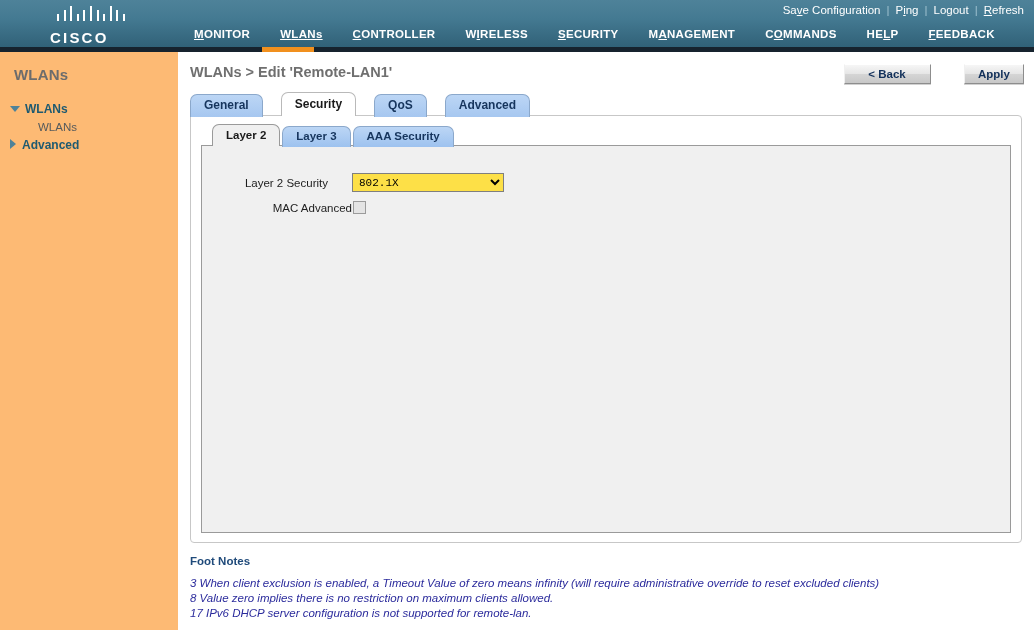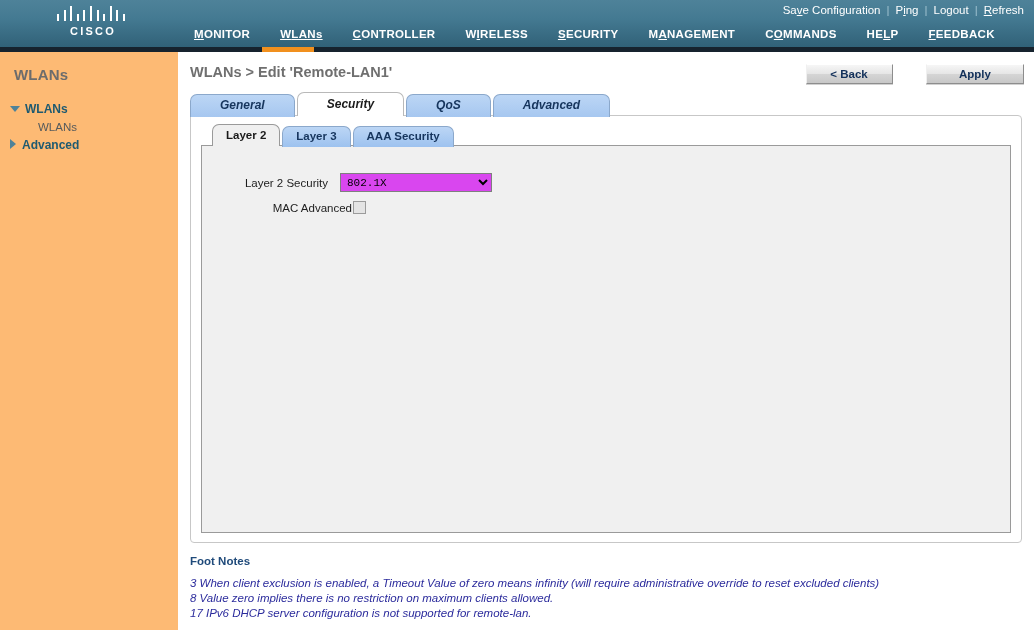--- a/index.html
+++ b/index.html
@@ -28,22 +28,22 @@
     background:#f1901e;
   }
 
   
   .logo { position:absolute; left:50px; top:6px; width:86px; height:38px; }
   .logo-bars { position:relative; height:15px; width:72px; margin:0 auto; }
   .logo-bars i {
     position:absolute; bottom:0; width:2px; background:#ffffff; display:block;
   }
   .logo-word {
-    text-align:center; color:#ffffff; font-size:11px; font-weight:bold;
-    letter-spacing:2.2px; line-height:16px; margin-top:2px;
+    text-align:left; color:#ffffff; font-size:15px; font-weight:bold;
+    letter-spacing:2.2px; line-height:16px; margin-top:9px;
     font-family:"Liberation Sans", sans-serif;
   }
 
   
   .util {
     position:absolute; right:8px; top:4px;
     font-size:11.5px; color:#ffffff; white-space:nowrap;
   }
   .util a {
     color:#ffffff; text-decoration:none; padding:0 2px;
@@ -128,35 +128,35 @@
   .btn {
     display:inline-block; font-size:11.5px; font-weight:bold; color:#12305a;
     background:linear-gradient(to bottom,#f6f6f6 0%, #e6e6e6 48%, #d5d5d5 52%, #c8c8c8 100%);
     border:1px solid #8d8d8d;
     border-top-color:#ffffff; border-left-color:#f0f0f0;
     padding:3px 0; text-align:center; cursor:pointer;
     box-shadow: 0 1px 0 rgba(0,0,0,.18);
     font-family:"Liberation Sans", sans-serif;
   }
   .btn-back { width:87px; margin-right:29px; }
-  .btn-apply { width:98px; }
+  .btn-apply { width:60px; }
 
   
   .tabs {
     position:relative; margin-left:12px; height:23px;
     font-size:12px; font-weight:bold; z-index:3;
   }
   .tab {
     display:inline-block; height:23px; line-height:21px;
-    padding:0 29px; margin-right:2px;
+    padding:0 13px; margin-right:18px;
     border:1px solid #8ba8cb; border-bottom:none;
     border-radius:7px 7px 0 0;
     background:linear-gradient(to bottom,#bcd6f5 0%, #a6c7f0 100%);
     color:#16355d; cursor:pointer; vertical-align:bottom;
-    position:relative; top:1px;font-style:italic;
+    position:relative; top:1px;
   }
   .tab.active {
     background:#ffffff; color:#1a1a1a; border-color:#b9b9b9;
     top:0; height:24px; line-height:23px; z-index:4;
   }
 
   .panel-outer {
     position:relative; margin:0 12px 0 12px;
     height:428px; background:#ffffff;
     border:1px solid #c7c7c7; border-radius:0 4px 4px 4px;
@@ -184,26 +184,26 @@
 
   .panel-inner {
     position:relative; margin:0 2px; height:388px;
     background:#f0f0f0; border:1px solid #9a9a9a;
   }
 
   
   .form-area { padding:26px 0 0 0; }
   .form-row { white-space:nowrap; line-height:20px; }
   .form-label {
-    display:inline-block; text-align:right; width:138px;
-    font-size:11.5px; color:#1d1d1d; padding-right:12px; vertical-align:middle;
+    display:inline-block; text-align:right; width:150px;
+    font-size:11.5px; color:#1d1d1d; padding-right:24px; vertical-align:middle;
   }
   select.l2sec {
     font-family:"Liberation Mono", monospace; font-size:11px;
-    border:1px solid #7f7f7f; background:#d946ef; color:#000;
+    border:1px solid #7f7f7f; background:#fde047; color:#000;
     padding:1px 2px; height:19px; vertical-align:middle; cursor:pointer;
   }
   .mac-row { margin-top:5px; white-space:nowrap; }
   .mac-label {
     display:inline-block; width:150px; text-align:right; padding-right:0px;
     font-size:11.5px; color:#1d1d1d; vertical-align:middle;
     padding-left:44px;
   }
   input.cb {
     -webkit-appearance:none; appearance:none;

